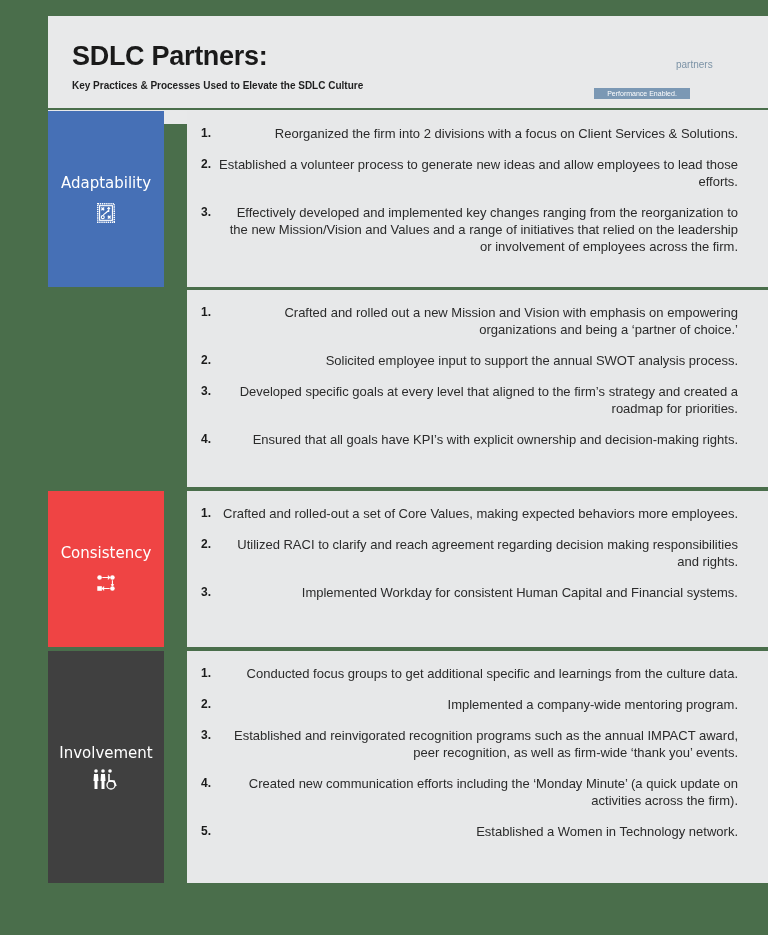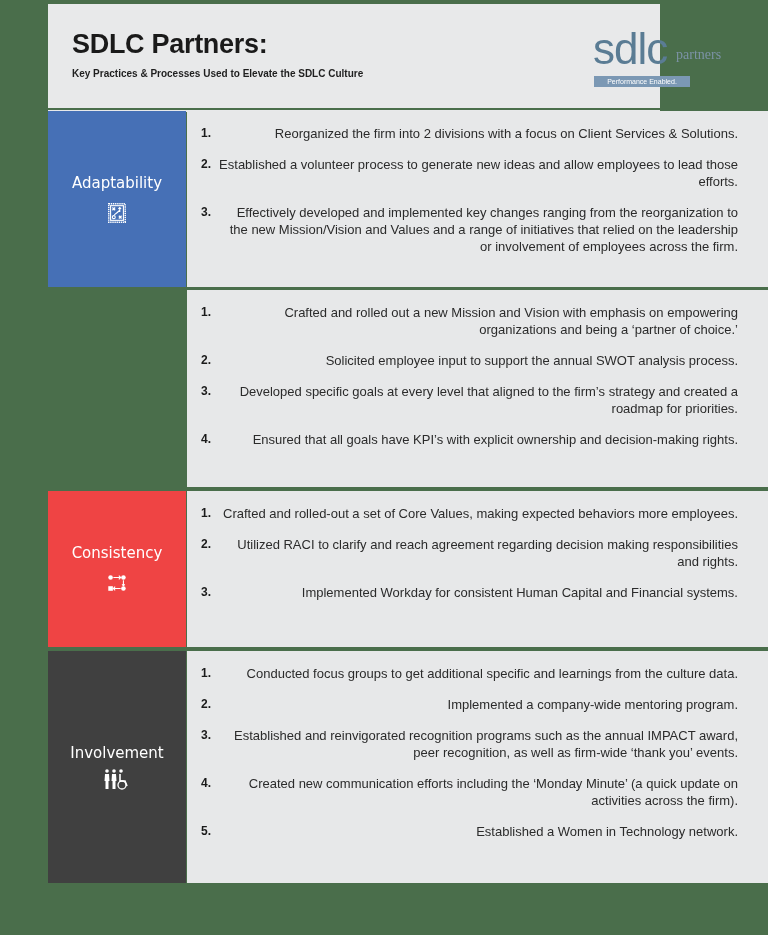--- a/index.html
+++ b/index.html
@@ -3,53 +3,53 @@
   <meta charset="utf-8">
   <style>
     * { box-sizing: border-box; margin: 0; padding: 0; }
     html, body {
       width: 768px; height: 935px; overflow: hidden;
       background: #4a6e4b;
       font-family: "Liberation Sans", sans-serif;
     }
     .page { position: relative; width: 768px; height: 935px; }
     .header {
-      position: absolute; left: 48px; top: 4px; width: 612px; height: 108px;
+      position: absolute; left: 48px; top: 16px; width: 720px; height: 108px;
       background: #e8e9ea;
     }
     .header .title {
       position: absolute; left: 24px; top: 25px;
       font-size: 27px; font-weight: bold; color: #1a1a1a; letter-spacing: -0.3px;
     }
     .header .subtitle {
       position: absolute; left: 24px; top: 64px;
       font-size: 10px; font-weight: bold; color: #1f1f1f;
     }
     .logo { position: absolute; left: 545px; top: 14px; width: 150px; height: 70px; }
     .logo .word {
       position: absolute; left: 0; top: 0;
       font-size: 44px; color: #5a7c94; letter-spacing: -1px; line-height: 62px;
       font-family: "Liberation Sans", sans-serif; font-weight: normal;
     }
     .logo .sub {
       position: absolute; left: 83px; top: 29px;
-      font-size: 14px; color: #7c93a6; font-family: Liberation Serif, serif;
+      font-size: 10px; color: #7c93a6;
     }
     .logo .tag {
       position: absolute; left: 1px; top: 58px; width: 96px; height: 11px;
       background: #7b98b4; color: #ffffff;
       font-size: 7px; line-height: 11px; text-align: center;
     }
     .divider {
       position: absolute; left: 48px; top: 108px; width: 720px; height: 2px;
       background: #4a6e4b;
     }
     .row { position: absolute; left: 48px; width: 720px; }
     .row .cat {
-      position: absolute; left: 0; top: 0; bottom: 0; width: 138px;
+      position: absolute; left: 0; top: 0; bottom: 0; width: 116px;
       display: flex; flex-direction: column; align-items: center; justify-content: center;
       color: #ffffff;
     }
     .row .cat .label {
       font-family: "DejaVu Sans", sans-serif; font-size: 15px; color: #ffffff;
     }
     .row .cat .icon { margin-top: 10px; width: 24px; height: 22px; }
     .row .content {
       position: absolute; left: 139px; top: 0; bottom: 0; right: 0;
       background: #e7e8e9;
@@ -69,21 +69,20 @@
   </style>
 </head>
 <body>
 
 <div class="page">
 
   <div class="header">
     <div class="title">SDLC Partners:</div>
     <div class="subtitle">Key Practices &amp; Processes Used to Elevate the SDLC Culture</div>
     <div class="logo">
-      <div class="word">sdlc</div>
       <div class="sub">partners</div>
       <div class="tag">Performance Enabled.</div>
     </div>
   </div>
   <div class="divider"></div>
 
   <div class="row" id="row-adapt">
     <div class="cat" style="background:#4670b6">
       <span class="label">Adaptability</span>
       <svg class="icon" viewBox="0 0 24 24">

